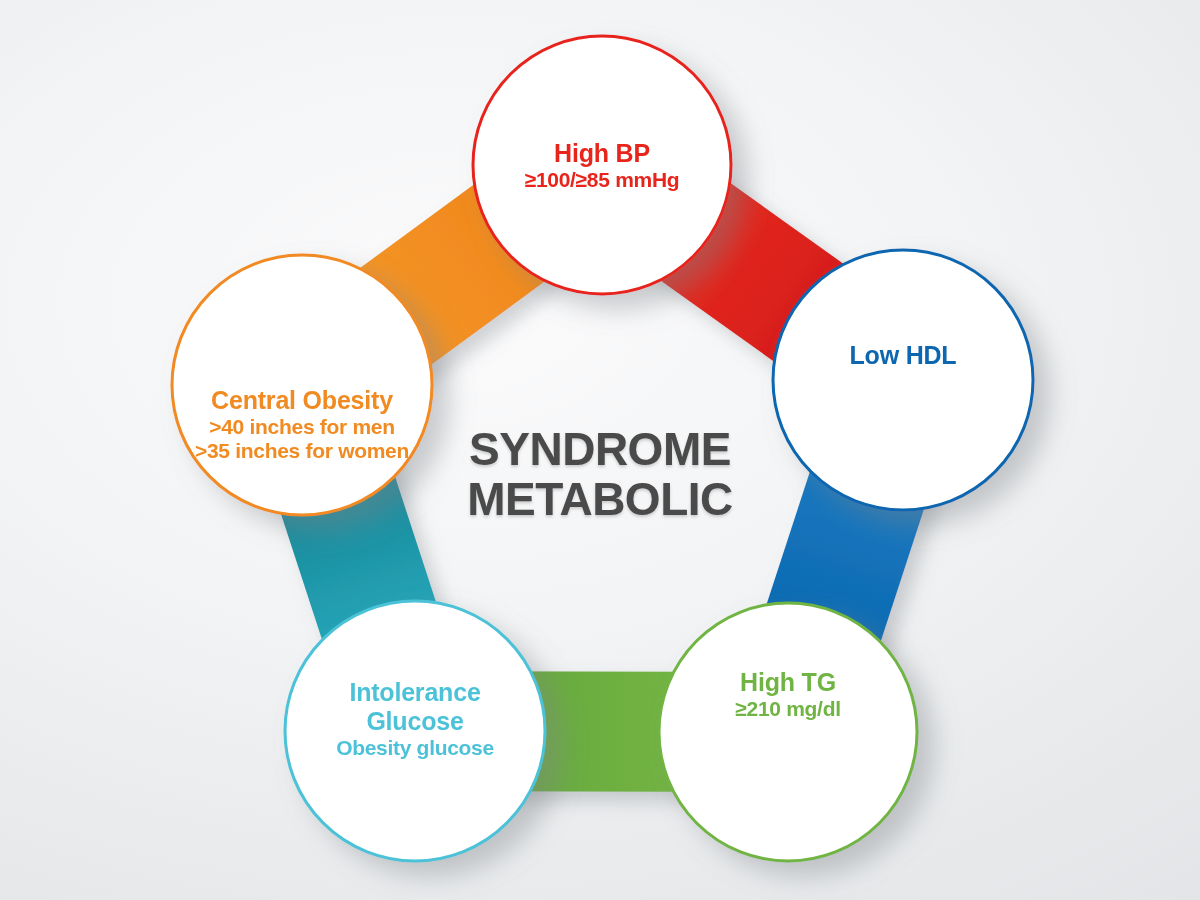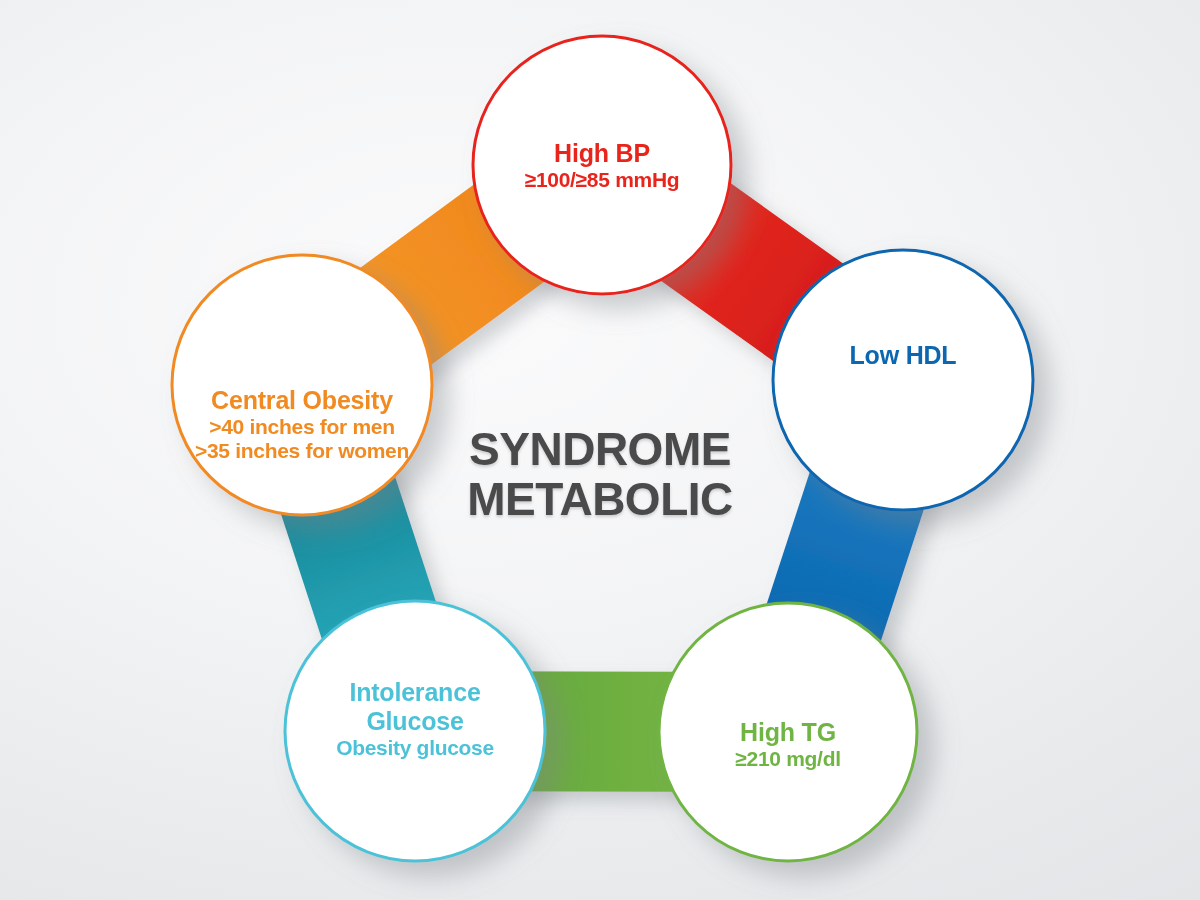--- a/index.html
+++ b/index.html
@@ -116,21 +116,21 @@
   </svg>
 
   <div id="label-layer">
       <div class="node-label" style="width: 288px; left: 458px; color: rgb(232, 36, 27); top: 138.5px;">
         <span class="node-title">High BP</span>
         <span class="node-detail">≥100/≥85 mmHg</span>
       </div>
       <div class="node-label" style="width: 290px; left: 758px; color: rgb(13, 102, 176); top: 341px;">
         <span class="node-title">Low HDL</span>
       </div>
-      <div class="node-label" style="width: 288px; left: 644px; color: rgb(112, 180, 67); top: 718px;">
+      <div class="node-label" style="width: 288px; left: 644px; color: rgb(112, 180, 67); top: 668px;">
         <span class="node-title">High TG</span>
         <span class="node-detail">≥210 mg/dl</span>
       </div>
       <div class="node-label" style="width: 290px; left: 270px; color: rgb(76, 194, 216); top: 677.5px;">
         <span class="node-title">Intolerance</span>
         <span class="node-title">Glucose</span>
         <span class="node-detail">Obesity glucose</span>
       </div>
       <div class="node-label" style="width: 290px; left: 157px; color: rgb(241, 138, 33); top: 346px; margin-top: 40px;">
         <span class="node-title">Central Obesity</span>

